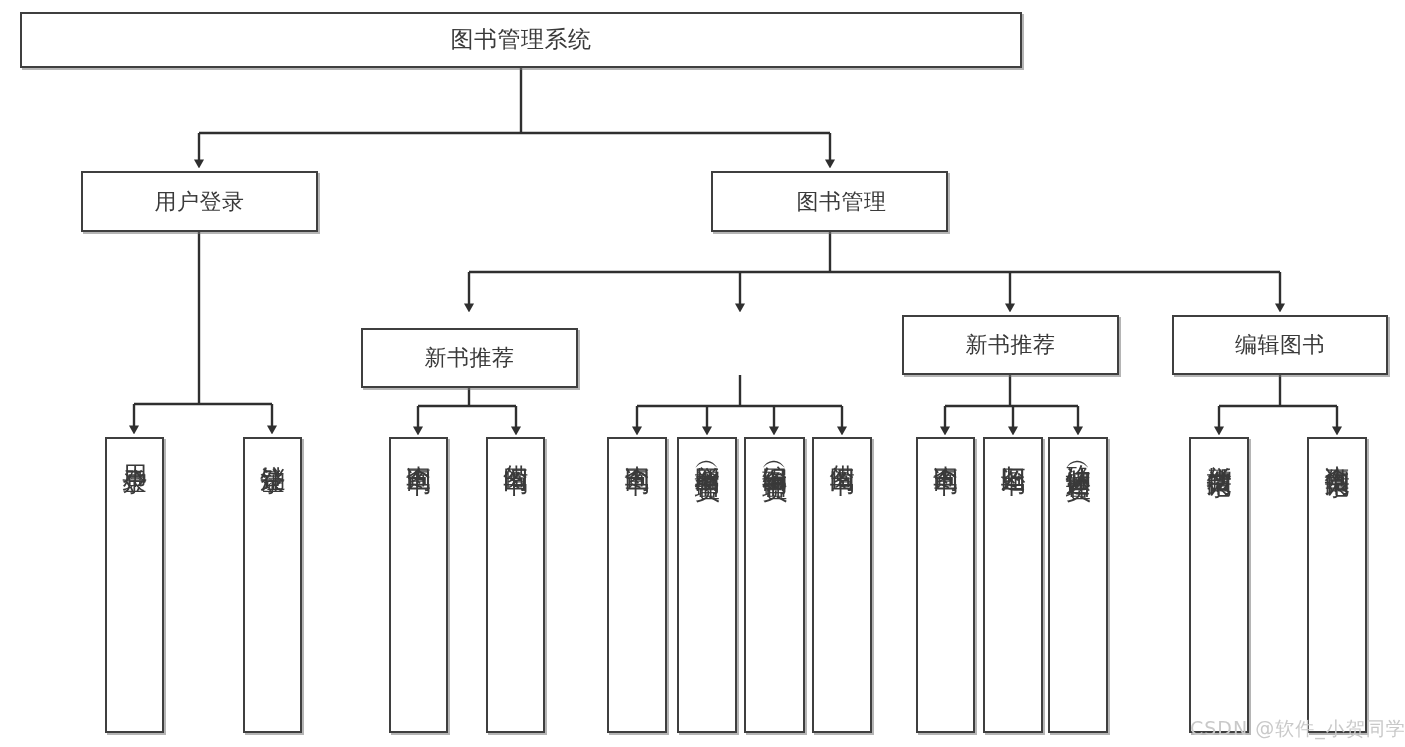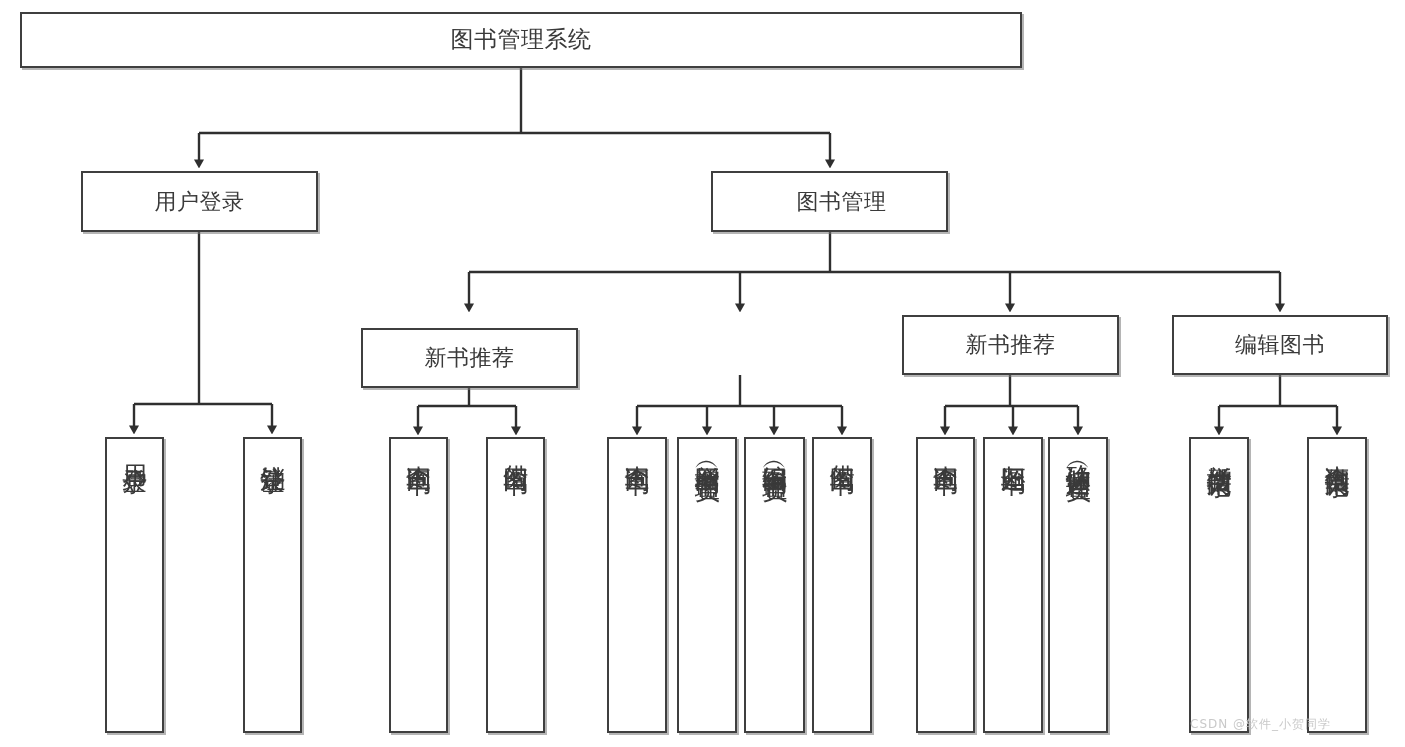--- a/index.html
+++ b/index.html
@@ -55,21 +55,21 @@
     writing-mode:vertical-rl;
     text-orientation:upright;
     font-size:25px;
     line-height:1.02;
     letter-spacing:2px;
     white-space:normal;
     max-height:272px;
   }
   .watermark{
     position:absolute;
-    font-size:12px;
+    font-size:19px;
     color:#c9c9c9;
     letter-spacing:1px;
     white-space:nowrap;
     user-select:none;
   }
 </style>
 </head>
 <body>
 
 <div id="canvas">

